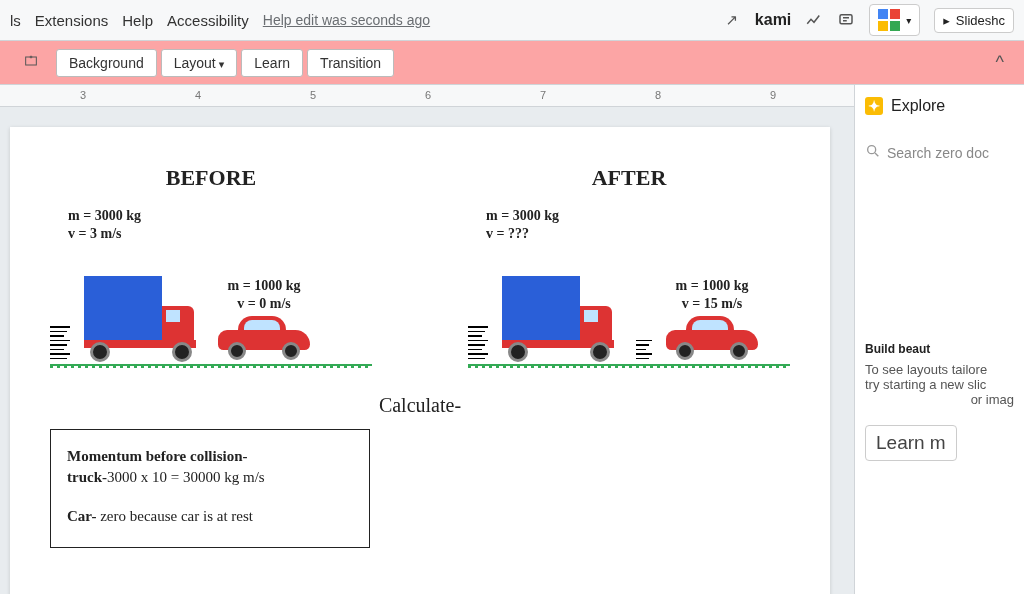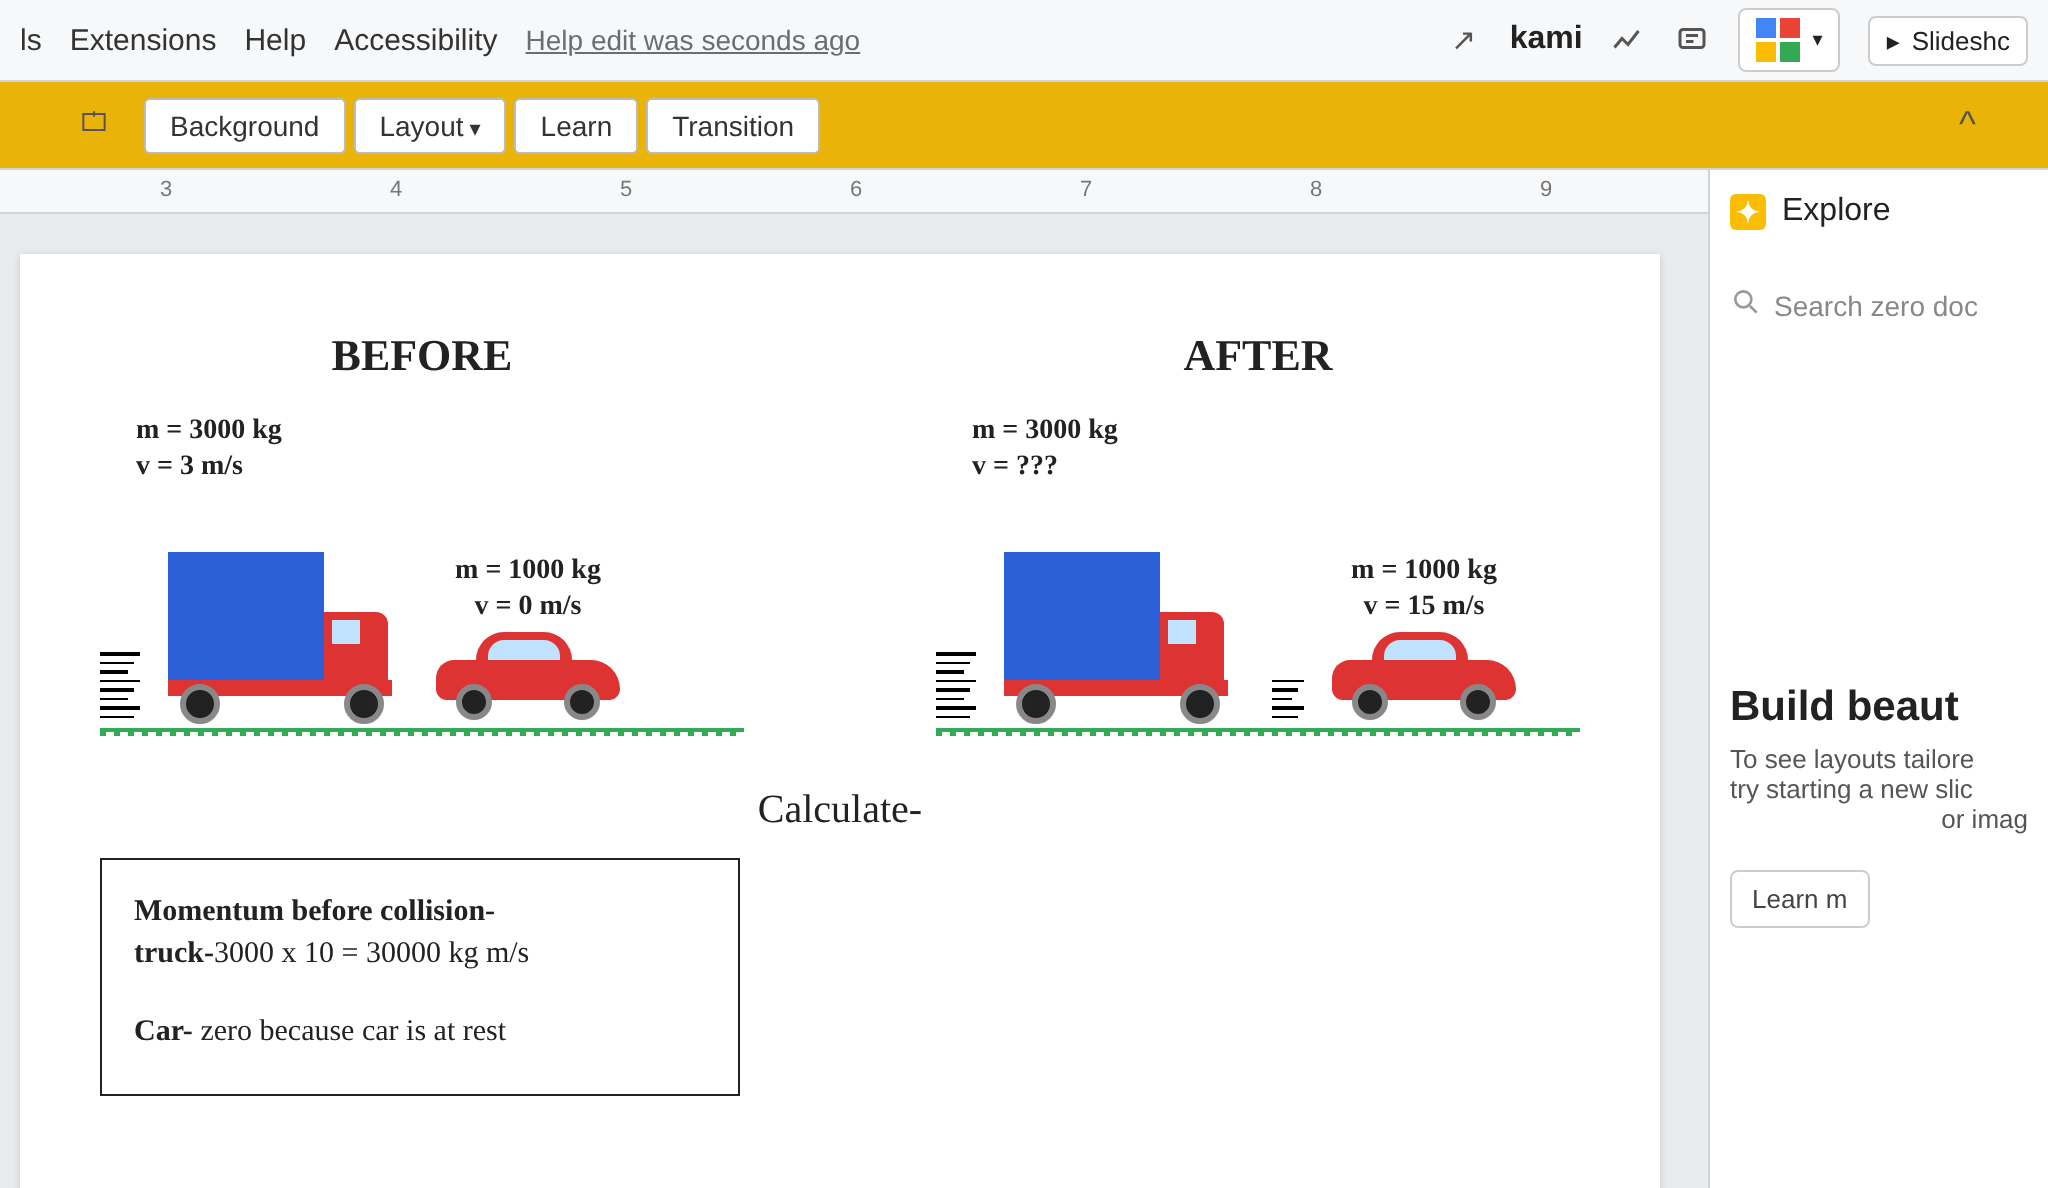--- a/index.html
+++ b/index.html
@@ -24,22 +24,22 @@
   .menuitem { cursor: pointer; color: #333; }
   .lastedit { color: #6a6e72; text-decoration: underline; font-size: 14px; }
   .top-right { margin-left: auto; display: flex; align-items: center; gap: 14px; }
   .kami { font-weight: bold; font-size: 16px; text-align: center; }
   .ext-icon { width:18px; height:18px; display:inline-flex; align-items:center; justify-content:center; color:#555; }
   .pill-btn { border:1px solid #ccc; border-radius:4px; padding:4px 8px; font-size:13px; display:flex; align-items:center; gap:6px; background:#fff; }
   .toolbar2 {
     display: flex;
     align-items: center;
     gap: 4px;
-    padding: 6px 26px;
-    background: #eab308;
+    padding: 6px 10px;
+    background: #fca5a5;
     border-bottom: 1px solid #d0d4d8;
     font-size: 14px;
   }
   .toolbar2 .tbtn {
     padding: 5px 12px;
     border: 1px solid transparent;
     border-radius: 3px;
     cursor: pointer;
     color: #333;
   }
@@ -77,22 +77,22 @@
     width: 170px;
     background:#fff;
     border-left:1px solid #d0d4d8;
     padding: 12px 10px;
     font-family: Arial, sans-serif;
   }
   .explore-head { display:flex; align-items:center; gap:8px; font-size:16px; }
   .explore-plus { width:18px;height:18px;background:#fbbc04;color:#fff;display:flex;align-items:center;justify-content:center;border-radius:3px;font-size:14px;font-weight:bold; }
   .search-row { display:flex; align-items:center; gap:6px; color:#888; font-size:14px; margin-top:28px;}
   .side-block { margin-top: 180px; font-size:13px; color:#555; }
-  .side-block h4 { font-size:21px; font-weight:bold; color:#222; margin-bottom:6px;}
-  .learn-btn { margin-top:18px; border:1px solid #ccc; border-radius:4px; padding:6px 10px; font-size:13px; display:inline-block; color:#444;}
+  .side-block h4 { font-size:12px; font-weight:bold; color:#222; margin-bottom:6px;}
+  .learn-btn { margin-top:18px; border:1px solid #ccc; border-radius:4px; padding:6px 10px; font-size:19px; display:inline-block; color:#444;}
   
   .scenes { display:flex; gap: 96px; margin-top:8px; }
   .scene { flex:1; }
   .scene h2 { text-align:center; font-weight:bold; font-size:22px; margin-bottom:16px; font-family: Georgia, serif;}
   .vehicles { display:flex; align-items:flex-end; gap:14px; height:120px; position:relative;}
   .labels-above { font-size:14px; line-height:1.25; font-weight:bold; text-align:center;}
   .veh-col { display:flex; flex-direction:column; align-items:center; }
   .ground { border-top:2px solid #3a5; margin-top:2px; width:100%; background: repeating-linear-gradient(90deg,#3a5,#3a5 3px,transparent 3px,transparent 7px); height:4px;}
   .calc-title { text-align:center; font-size:20px; margin: 26px 0 12px; font-family: Georgia, serif;}
   .calc-box {

